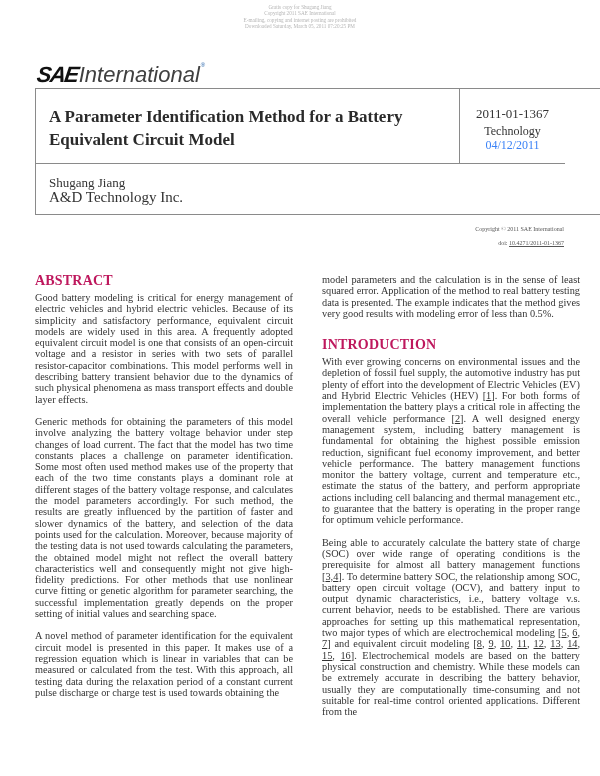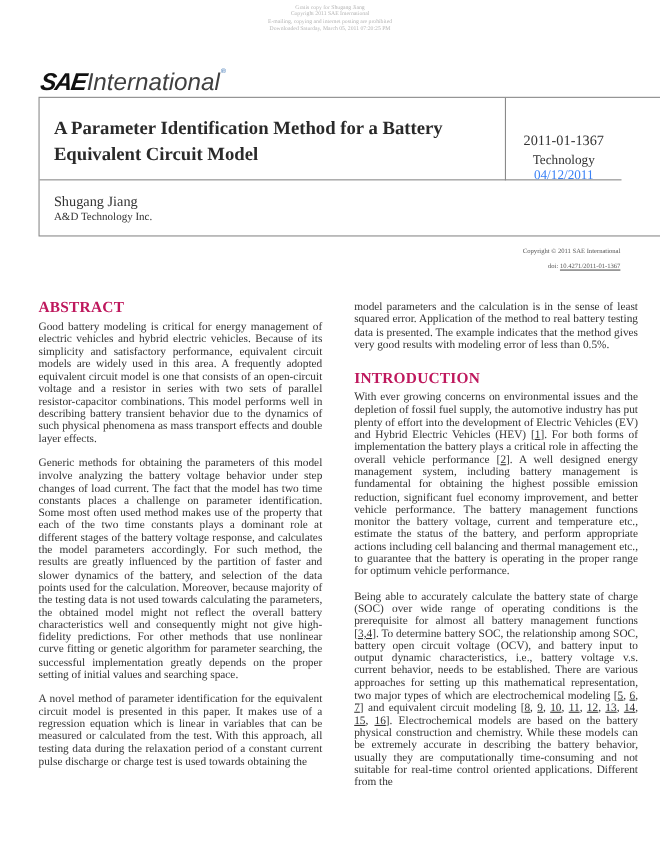--- a/index.html
+++ b/index.html
@@ -6,25 +6,25 @@
   body { width: 600px; height: 776px; position: relative; overflow: hidden; font-family: "Liberation Serif", "DejaVu Serif", serif; color: #222; }
   .watermark { position: absolute; top: 4px; left: 0; width: 600px; text-align: center; font-size: 5.2px; line-height: 6.4px; color: #b5b5b5; }
   .logo { position: absolute; left: 37px; top: 62px; height: 24px; display: flex; align-items: flex-end; }
   .logo .sae { font-family: "Liberation Sans", "DejaVu Sans", sans-serif; font-weight: bold; font-style: italic; font-size: 22px; letter-spacing: -1.5px; color: #111; transform: skewX(-8deg); line-height: 22px; }
   .logo .intl { font-family: "Liberation Sans", "DejaVu Sans", sans-serif; font-style: italic; font-size: 22px; color: #404040; line-height: 22px; margin-left: 1px; }
   .logo .reg { font-family: "Liberation Sans", sans-serif; font-size: 6px; color: #1f5fa8; align-self: flex-start; margin-left: 1px; margin-top: 0px; }
   .box { position: absolute; left: 35px; top: 88px; width: 570px; height: 127px; border: 1px solid #8a8a8a; box-sizing: border-box; }
   .box .titlecell { position: absolute; left: 0; top: 0; width: 424px; height: 75px; border-right: 1px solid #8a8a8a; border-bottom: 1px solid #8a8a8a; box-sizing: border-box; }
   .box .idcell { position: absolute; left: 424px; top: 0; width: 105px; height: 75px; border-bottom: 1px solid #8a8a8a; box-sizing: border-box; text-align: center; }
   .title { position: absolute; left: 13px; top: 16px; width: 400px; font-weight: bold; font-size: 17px; line-height: 23px; color: #2a2a2a; }
-  .paperid { margin-top: 31px; font-size: 13px; color: #333; line-height: 15px; }
+  .paperid { margin-top: 17px; font-size: 13px; color: #333; line-height: 15px; }
   .published { font-size: 12px; line-height: 14px; color: #333; margin-top: 3px; }
   .pubdate { font-size: 12px; line-height: 14px; color: #3b82f6; }
   .author { position: absolute; left: 13px; top: 86px; font-size: 13px; color: #333; line-height: 16px; }
-  .affil { position: absolute; left: 13px; top: 102px; font-size: 10px; color: #333; line-height: 13px; }
+  .affil { position: absolute; left: 13px; top: 102px; font-size: 15px; color: #333; line-height: 13px; }
   .copy { position: absolute; right: 36px; top: 222px; font-size: 6px; color: #555; text-align: right; line-height: 14px; }
   .copy a, .doi-link { color: #555; text-decoration: underline; }
   .col { position: absolute; width: 258px; font-size: 10.3px; line-height: 11.3px; color: #333; text-align: justify; }
   .col-left { left: 35px; top: 274px; }
   .col-right { left: 322px; top: 274px; }
   h2 { font-family: "Liberation Serif", serif; font-size: 14px; font-weight: bold; margin: 0 0 4px 0; color: #be185d; letter-spacing: 0.2px; line-height: 14px; }
   p { margin: 0 0 11px 0; }
   .ref { text-decoration: underline; }
   .h-intro { margin-top: 19px; }
 </style>

